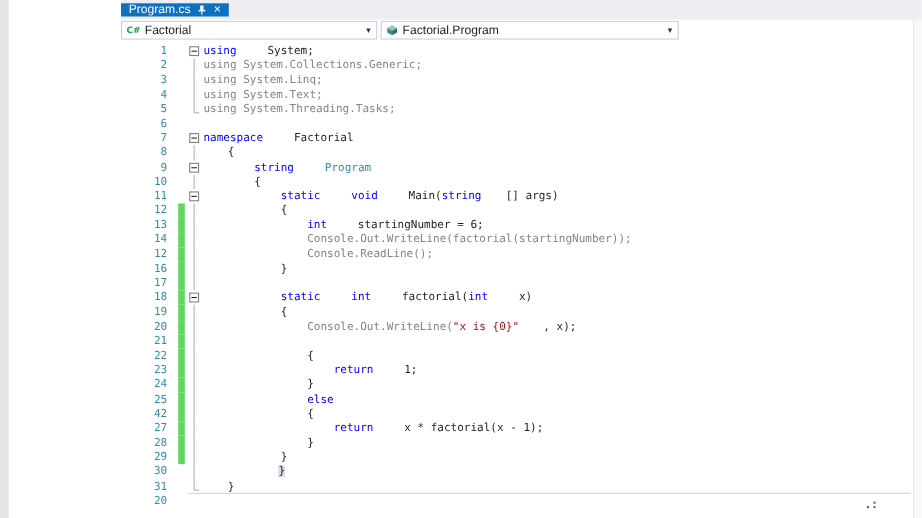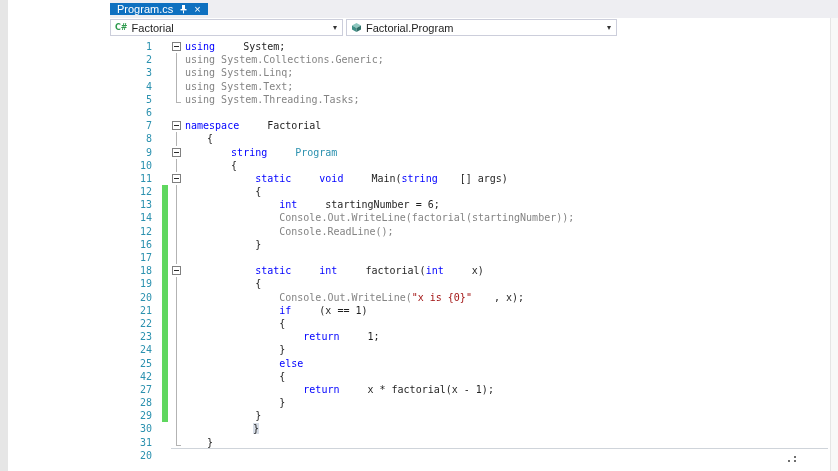--- a/index.html
+++ b/index.html
@@ -248,21 +248,20 @@
           <div class="fline"></div>
         </div>
         <div class="code"><span class="c-d">            </span><span class="c-g">Console.Out.WriteLine(</span><span class="c-s">"x is {0}"</span><span class="c-d">, x);</span></div>
       </div>
       <div class="row">
         <div class="ln">21</div>
         <div class="chg on"></div>
         <div class="fold">
           <div class="fline"></div>
         </div>
-        <div class="code"><span class="c-d">            </span><span class="c-k">if</span><span class="c-d"> (x == 1)</span></div>
       </div>
       <div class="row">
         <div class="ln">22</div>
         <div class="chg on"></div>
         <div class="fold">
           <div class="fline"></div>
         </div>
         <div class="code"><span class="c-d">            {</span></div>
       </div>
       <div class="row">

